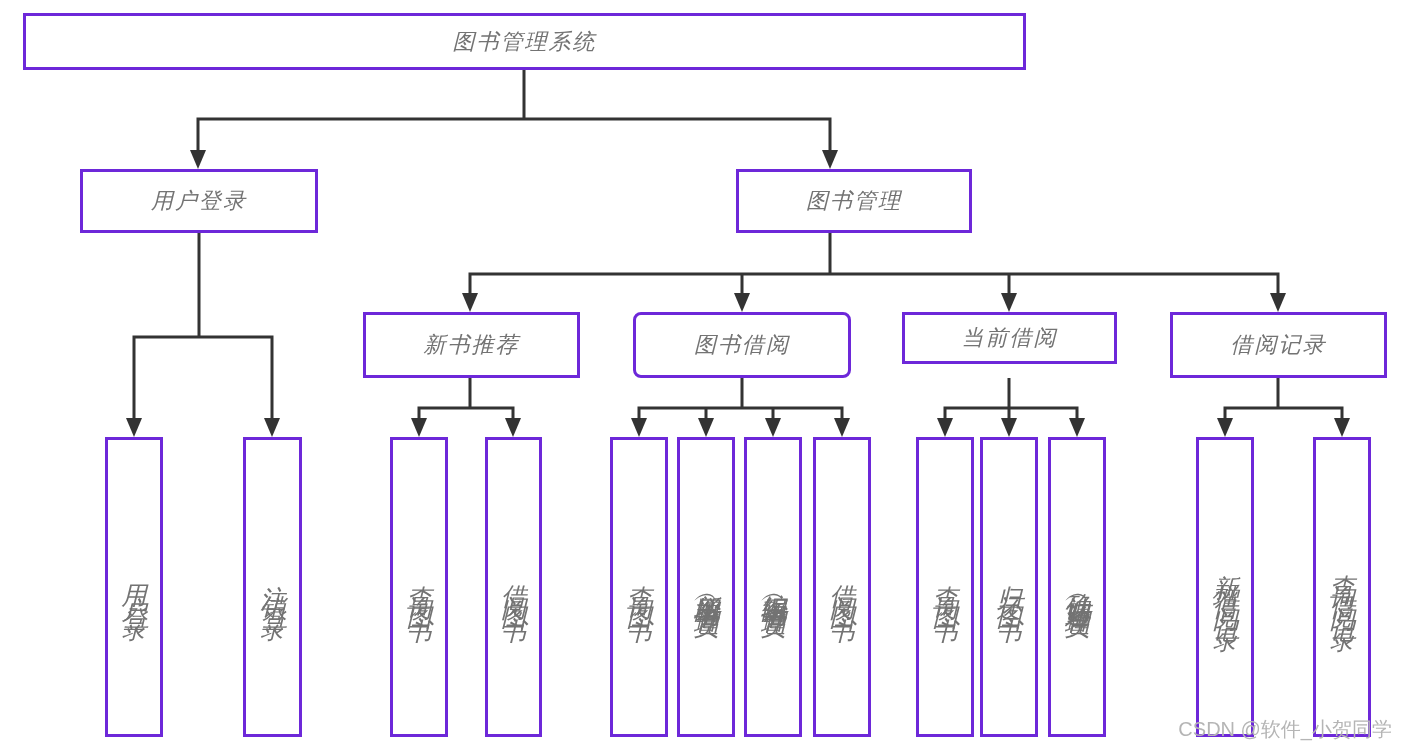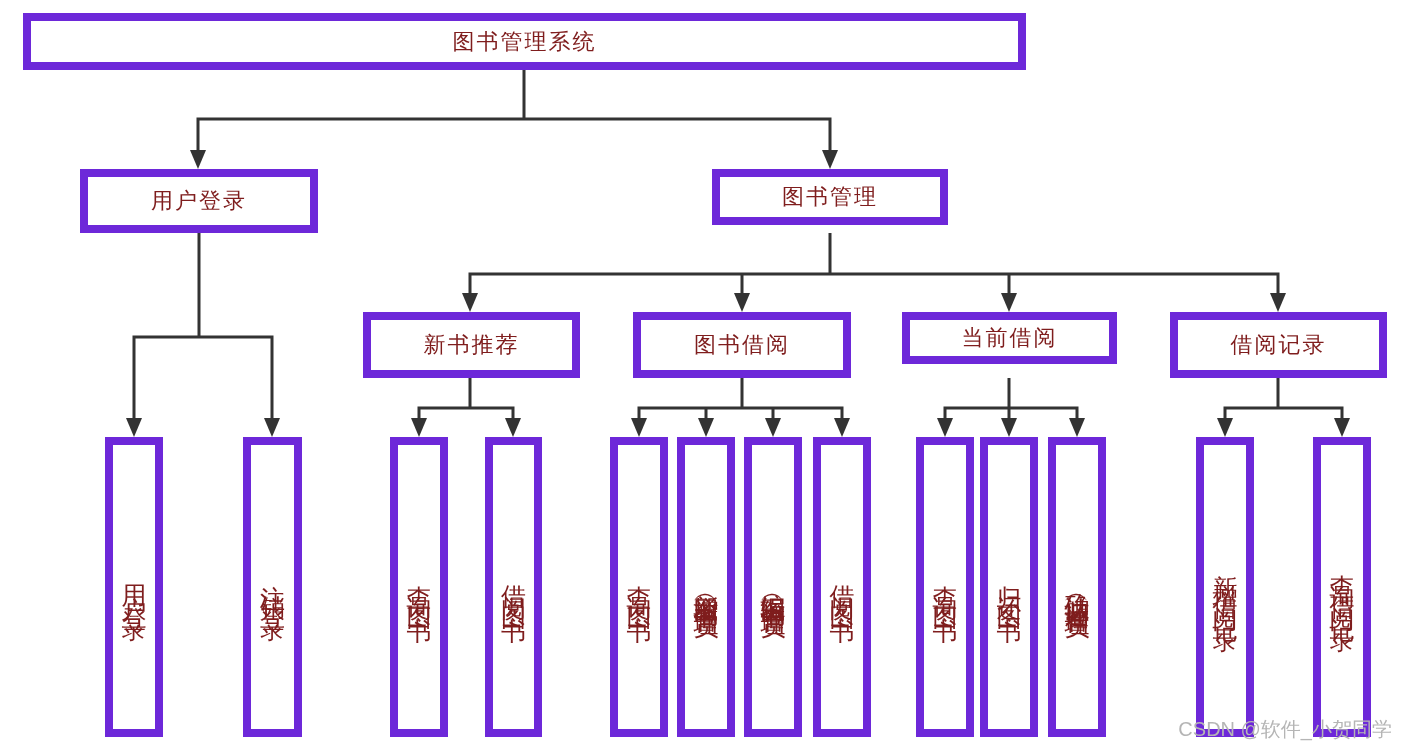--- a/index.html
+++ b/index.html
@@ -11,27 +11,28 @@
   .canvas {
     position: relative;
     width: 1405px;
     height: 747px;
     background: #ffffff;
     overflow: hidden;
   }
   .node {
     position: absolute;
     box-sizing: border-box;
-    border: 8px solid #6d28d9;
+    border: 3px solid #6d28d9;
     background: #ffffff;
-    color: #7f1d1d;
+    color: #737373;
     display: flex;
     align-items: center;
     justify-content: center;
     text-align: center;
+    font-style: italic;
   }
   .hnode {
     font-size: 22px;
     letter-spacing: 2px;
     white-space: nowrap;
   }
   .leaf {
     top: 437px;
     height: 300px;
     writing-mode: vertical-rl;
@@ -113,24 +114,24 @@
     <g>
       <path d="M1278,378 V408 M1223.5,408 H1343.5 M1225,408 V421 M1342,408 V421"></path>
       <polygon points="1217,418 1233,418 1225,437"></polygon>
       <polygon points="1334,418 1350,418 1342,437"></polygon>
     </g>
   </svg>
 
   <div class="node hnode" style="left:23px; top:13px; width:1003px; height:57px;">图书管理系统</div>
 
   <div class="node hnode" style="left:80px; top:169px; width:238px; height:64px;">用户登录</div>
-  <div class="node hnode" style="left:712px; top:169px; width:236px; height:56px;">图书管理</div>
+  <div class="node hnode" style="left:736px; top:169px; width:236px; height:64px;">图书管理</div>
 
   <div class="node hnode" style="left:363px; top:312px; width:217px; height:66px;">新书推荐</div>
-  <div class="node hnode" style="left:633px; top:312px; width:218px; height:66px;">图书借阅</div>
+  <div class="node hnode" style="left:633px; top:312px; width:218px; height:66px;border-radius:8px;">图书借阅</div>
   <div class="node hnode" style="left:902px; top:312px; width:215px; height:52px;">当前借阅</div>
   <div class="node hnode" style="left:1170px; top:312px; width:217px; height:66px;">借阅记录</div>
 
   <div class="node leaf" style="left:105px; width:58px;">用户登录</div>
   <div class="node leaf" style="left:243px; width:59px;">注销登录</div>
 
   <div class="node leaf" style="left:390px; width:58px;">查询图书</div>
   <div class="node leaf" style="left:485px; width:57px;">借阅图书</div>
 
   <div class="node leaf" style="left:610px; width:58px;">查询图书</div>

